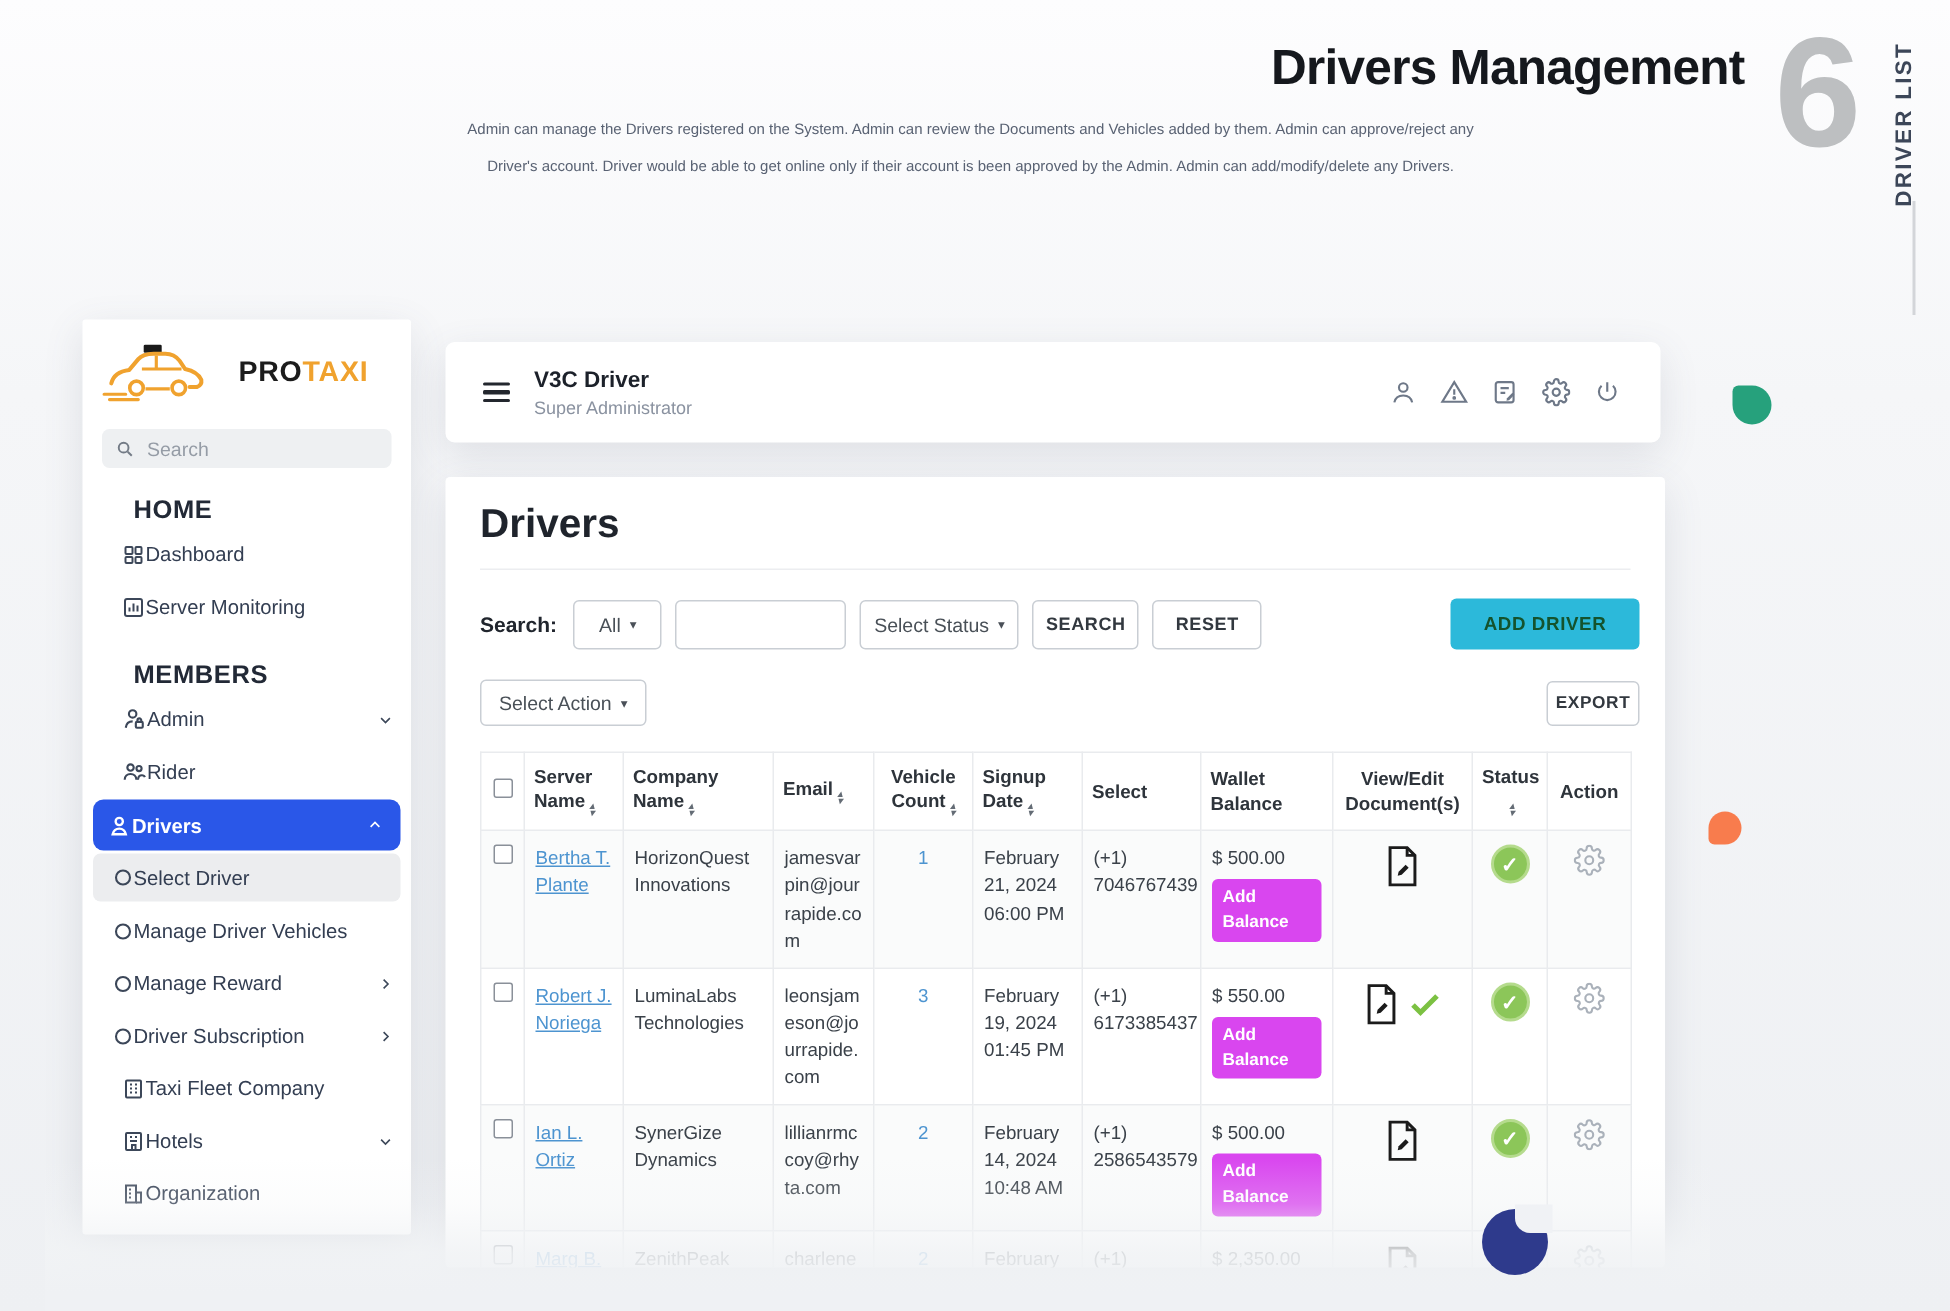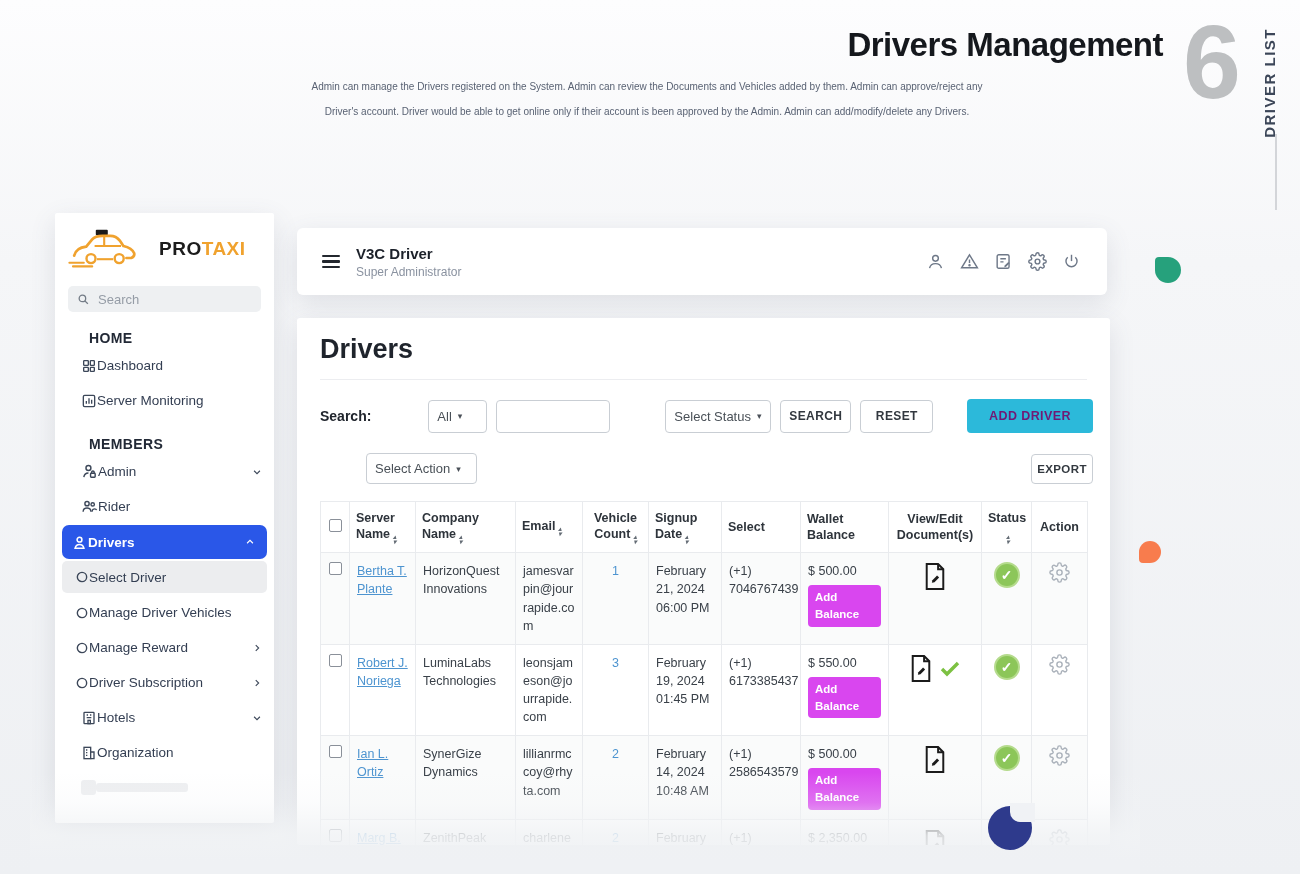--- a/index.html
+++ b/index.html
@@ -33,21 +33,21 @@
   .card { position:absolute; background:#fff; box-shadow:0 8px 26px rgba(85,95,115,.14); }
 
   
   .sidebar { left:55px; top:213px; width:219px; height:610px; border-radius:2px; overflow:hidden; }
   .logo-row { display:flex; align-items:center; gap:8px; padding:15px 12px 8px 12px; }
   .brand { font-size:19px; font-weight:800; letter-spacing:.5px; color:#1c1c1c;margin-left:12px; }
   .brand .taxi { color:#f0a22e; }
   .sb-search { display:flex; align-items:center; gap:8px; margin:8px 13px 0 13px; height:26px;
                background:#eef0f2; border-radius:5px; padding:0 9px; color:#959ca6; font-size:13px; }
   .sb-search svg { stroke:#737b86; }
-  .sb-section { margin:18px 0 2px 14px; font-size:14px; font-weight:700; color:#222936; letter-spacing:.4px;padding-left:20px; }
+  .sb-section { margin:18px 0 2px 14px; font-size:17px; font-weight:700; color:#222936; letter-spacing:.4px;padding-left:20px; }
   .sb-item { display:flex; align-items:center; gap:0; height:35px; padding:0 12px 0 26px;
              font-size:13.5px; color:#333e52; cursor:pointer; }
   .sb-item svg { stroke:#3c4759; flex:none; }
   .sb-item .lbl { flex:1; }
   .sb-item .chev { color:#8a92a0; display:flex; }
   .sb-item.sub { padding-left:20px; }
   .sb-item.active-blue { background:#2a57e8; margin:1px 7px; border-radius:7px; height:34px;
                          color:#fff; font-weight:600; padding-left:9px; }
   .sb-item.active-blue svg { stroke:#fff; }
   .sb-item.active-blue .chev { color:#fff; }
@@ -69,27 +69,27 @@
   .tb-icons svg { stroke:#6e7888; }
 
   
   .content { left:297px; top:318px; width:813px; height:527px; border-radius:3px; overflow:hidden; }
   .page-h1 { margin:16px 0 0 23px; font-size:27px; font-weight:600; color:#1f242c; }
   .h1-rule { margin:14px 23px 0 23px; border-bottom:1px solid #ecedf0; }
   .filters { display:flex; align-items:center; gap:9px; margin:19px 17px 0 23px; }
   .f-label { font-size:14px; font-weight:700; color:#20252d; margin-right:2px; }
   .sel, .f-input { height:33px; border:1px solid #c9ced4; border-radius:4px; background:#fff;
                    font-size:13px; color:#495057; display:flex; align-items:center; padding:0 8px; }
-  .sel { justify-content:flex-start; cursor:pointer;margin-left:46px; }
+  .sel { justify-content:center; cursor:pointer; }
   .sel .sc { font-size:9px; color:#4a5058; margin-left:6px; }
   .btn-o { height:33px; border:1px solid #c9ced4; border-radius:4px; background:#fff; font-size:12px;
            font-weight:700; color:#32383f; letter-spacing:.4px; display:flex; align-items:center;
            justify-content:center; cursor:pointer; }
   .btn-add { margin-left:auto; width:126px; height:34px; background:#2cb9da; border-radius:4px;
-             color:#701a75; font-size:12.5px; font-weight:700; letter-spacing:.4px; display:flex;
+             color:#14532d; font-size:12.5px; font-weight:700; letter-spacing:.4px; display:flex;
              align-items:center; justify-content:center; cursor:pointer; }
   .row2 { display:flex; align-items:center; margin:20px 17px 0 23px; }
   .btn-export { margin-left:auto; width:62px; height:30px; font-size:11.5px; }
 
   
   table.grid { margin:17px 23px 0 23px; width:767px; border-collapse:collapse; table-layout:fixed; }
   .grid th, .grid td { border:1px solid #e9ebee; }
   .grid th { padding:8px 6px; font-size:12.5px; font-weight:700; color:#2e343b; text-align:left;
              vertical-align:middle; line-height:1.3; background:#fff; }
   .grid td { padding:9px 7px; font-size:12.5px; color:#3a4149; vertical-align:top; line-height:1.45; }
@@ -240,20 +240,27 @@
     <div class="sb-item sub">
       <svg width="14" height="14" viewBox="0 0 24 24" fill="none" stroke-width="2.4">
           <circle cx="12" cy="12" r="8"></circle>
         </svg>
       <span class="lbl">Driver Subscription</span>
       <span class="chev">
           <svg width="10" height="10" viewBox="0 0 24 24" fill="none" stroke="currentColor" stroke-width="2.6">
             <path d="M9 5l7 7-7 7"></path>
           </svg>
         </span>
+    </div>
+    <div class="sb-item">
+      <svg width="16" height="16" viewBox="0 0 24 24" fill="none" stroke-width="2">
+          <rect x="4.5" y="3.5" width="15" height="17" rx="1"></rect>
+          <path d="M8.5 7.5h2M13.5 7.5h2M8.5 11.5h2M13.5 11.5h2M8.5 15.5h2M13.5 15.5h2"></path>
+        </svg>
+      <span class="lbl">Taxi Fleet Company</span>
     </div>
     <div class="sb-item">
       <svg width="16" height="16" viewBox="0 0 24 24" fill="none" stroke-width="2">
           <rect x="4.5" y="3.5" width="15" height="17" rx="1"></rect>
           <path d="M8.5 7.5h2M13.5 7.5h2M8.5 11.5h7"></path>
           <rect x="10.5" y="15.5" width="3.5" height="5"></rect>
         </svg>
       <span class="lbl">Hotels</span>
       <span class="chev">
           <svg width="10" height="10" viewBox="0 0 24 24" fill="none" stroke="currentColor" stroke-width="2.6">

